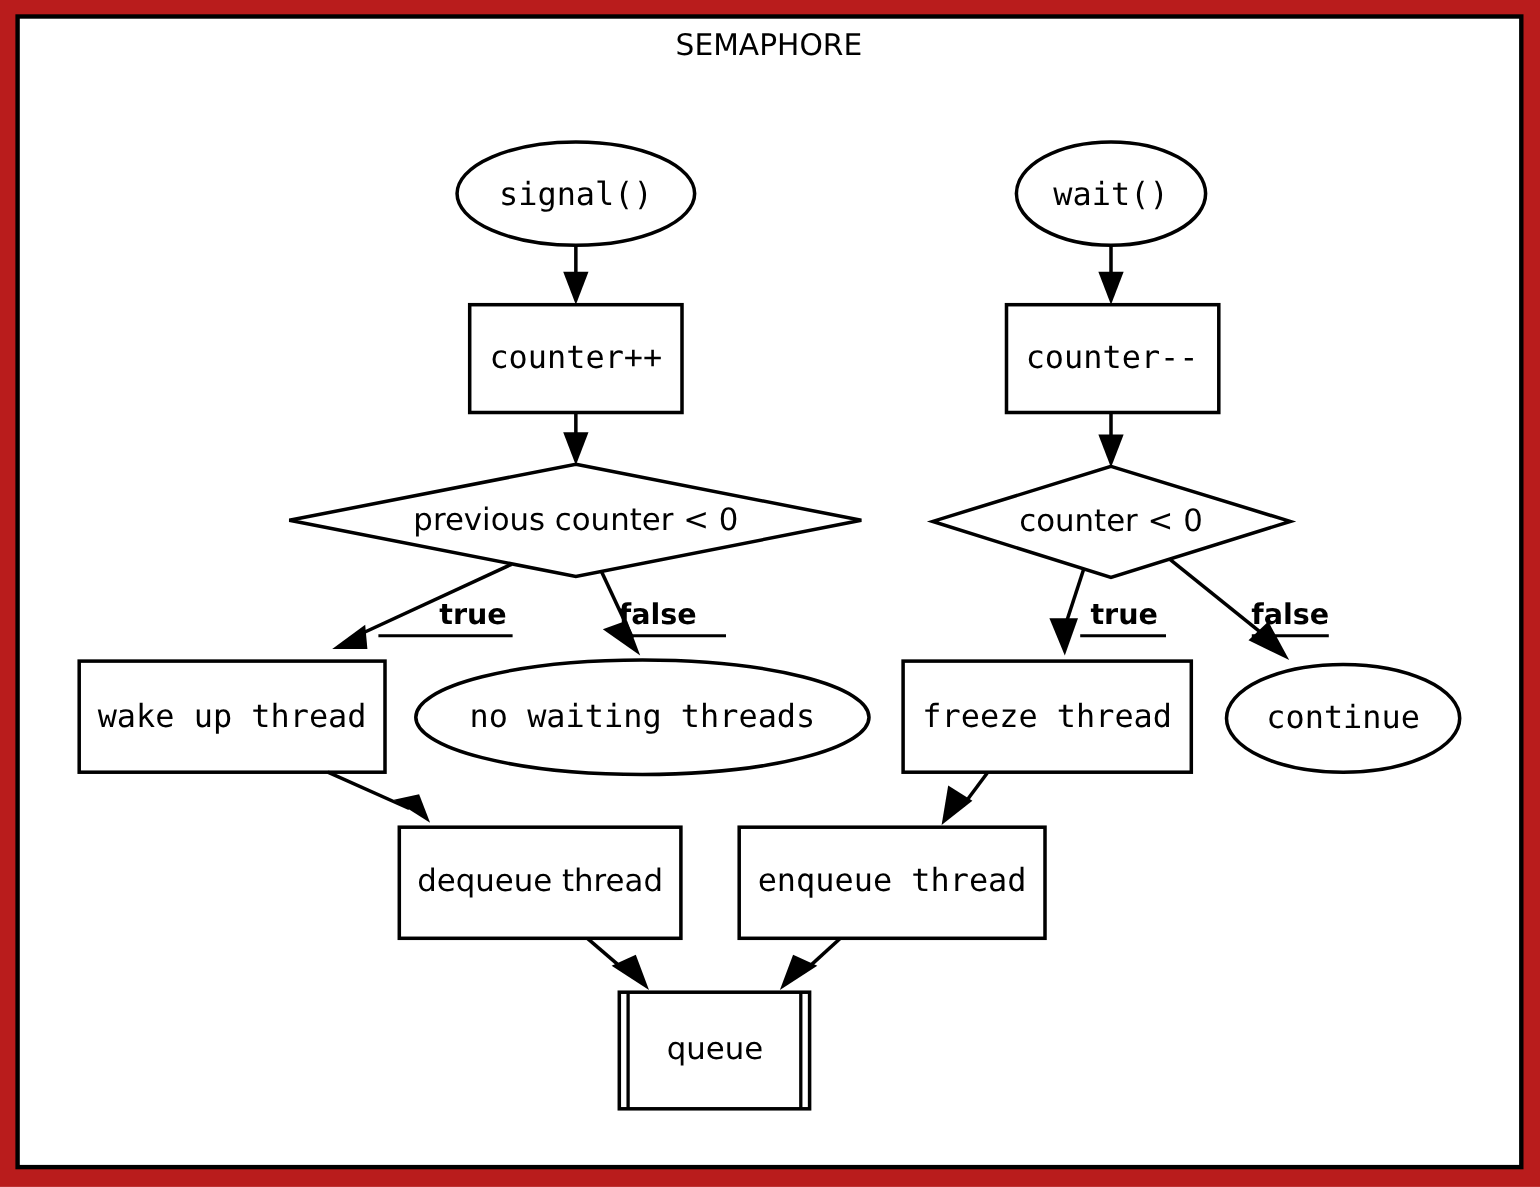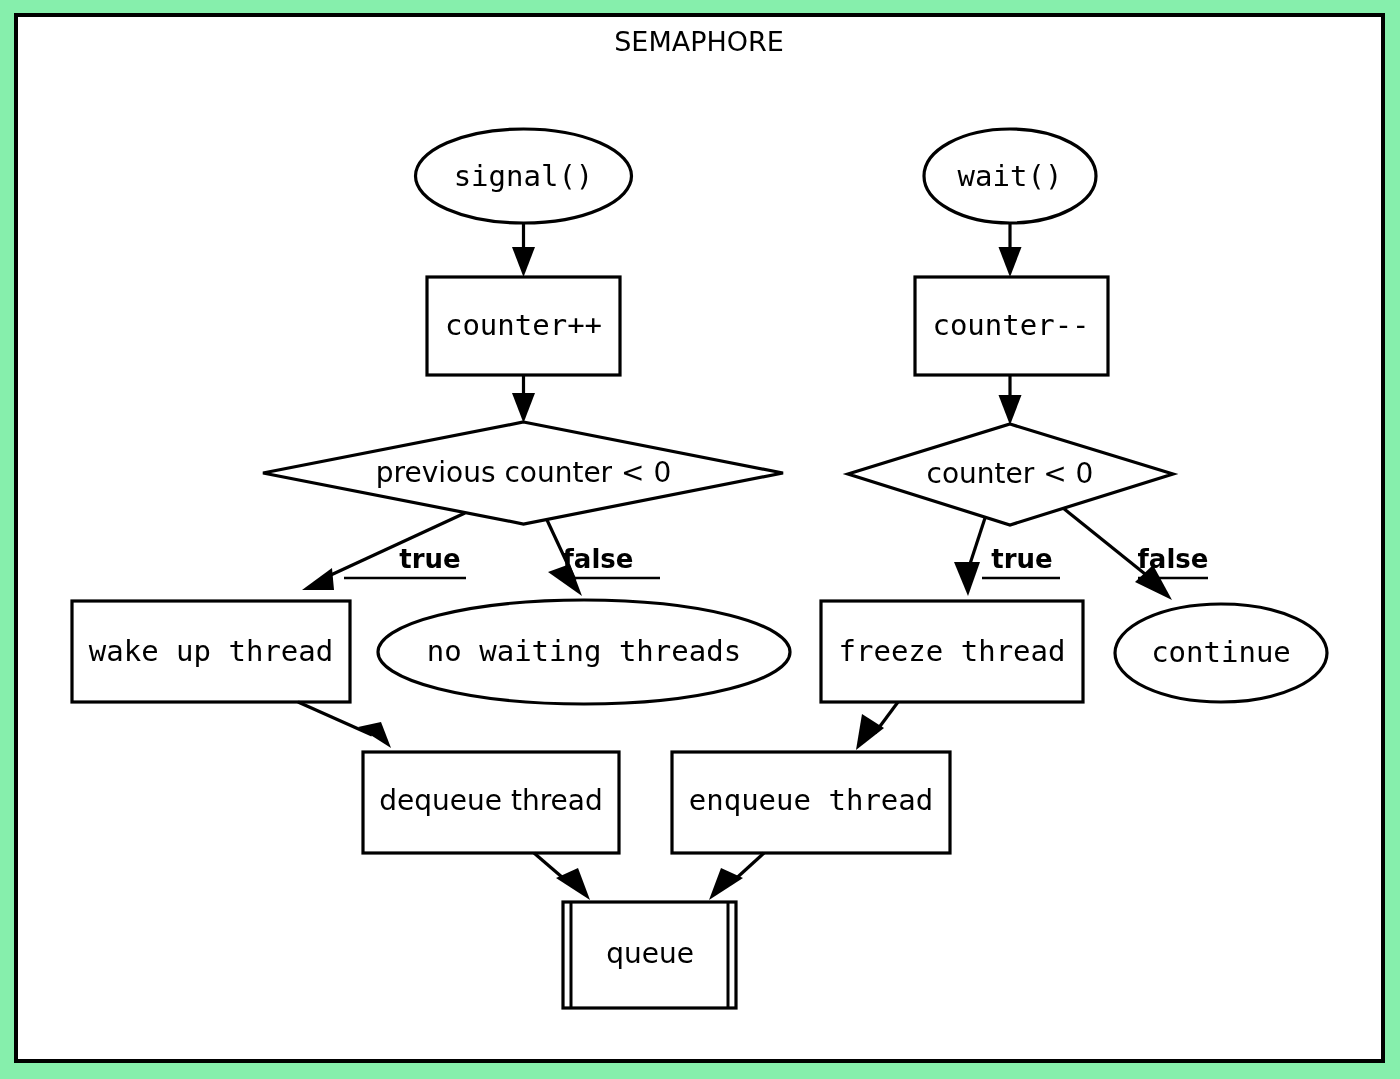--- a/index.html
+++ b/index.html
@@ -10,21 +10,21 @@
   body {
     width: 1400px;
     height: 1079px;
     font-family: "Liberation Sans", sans-serif;
     overflow: hidden;
   }
   #canvas {
     position: relative;
     width: 1400px;
     height: 1079px;
-    background: #86efac;
+    background: #b91c1c;
   }
   svg#diagram {
     position: absolute;
     top: 0;
     left: 0;
     width: 1400px;
     height: 1079px;
     display: block;
   }
   .node-shape {

